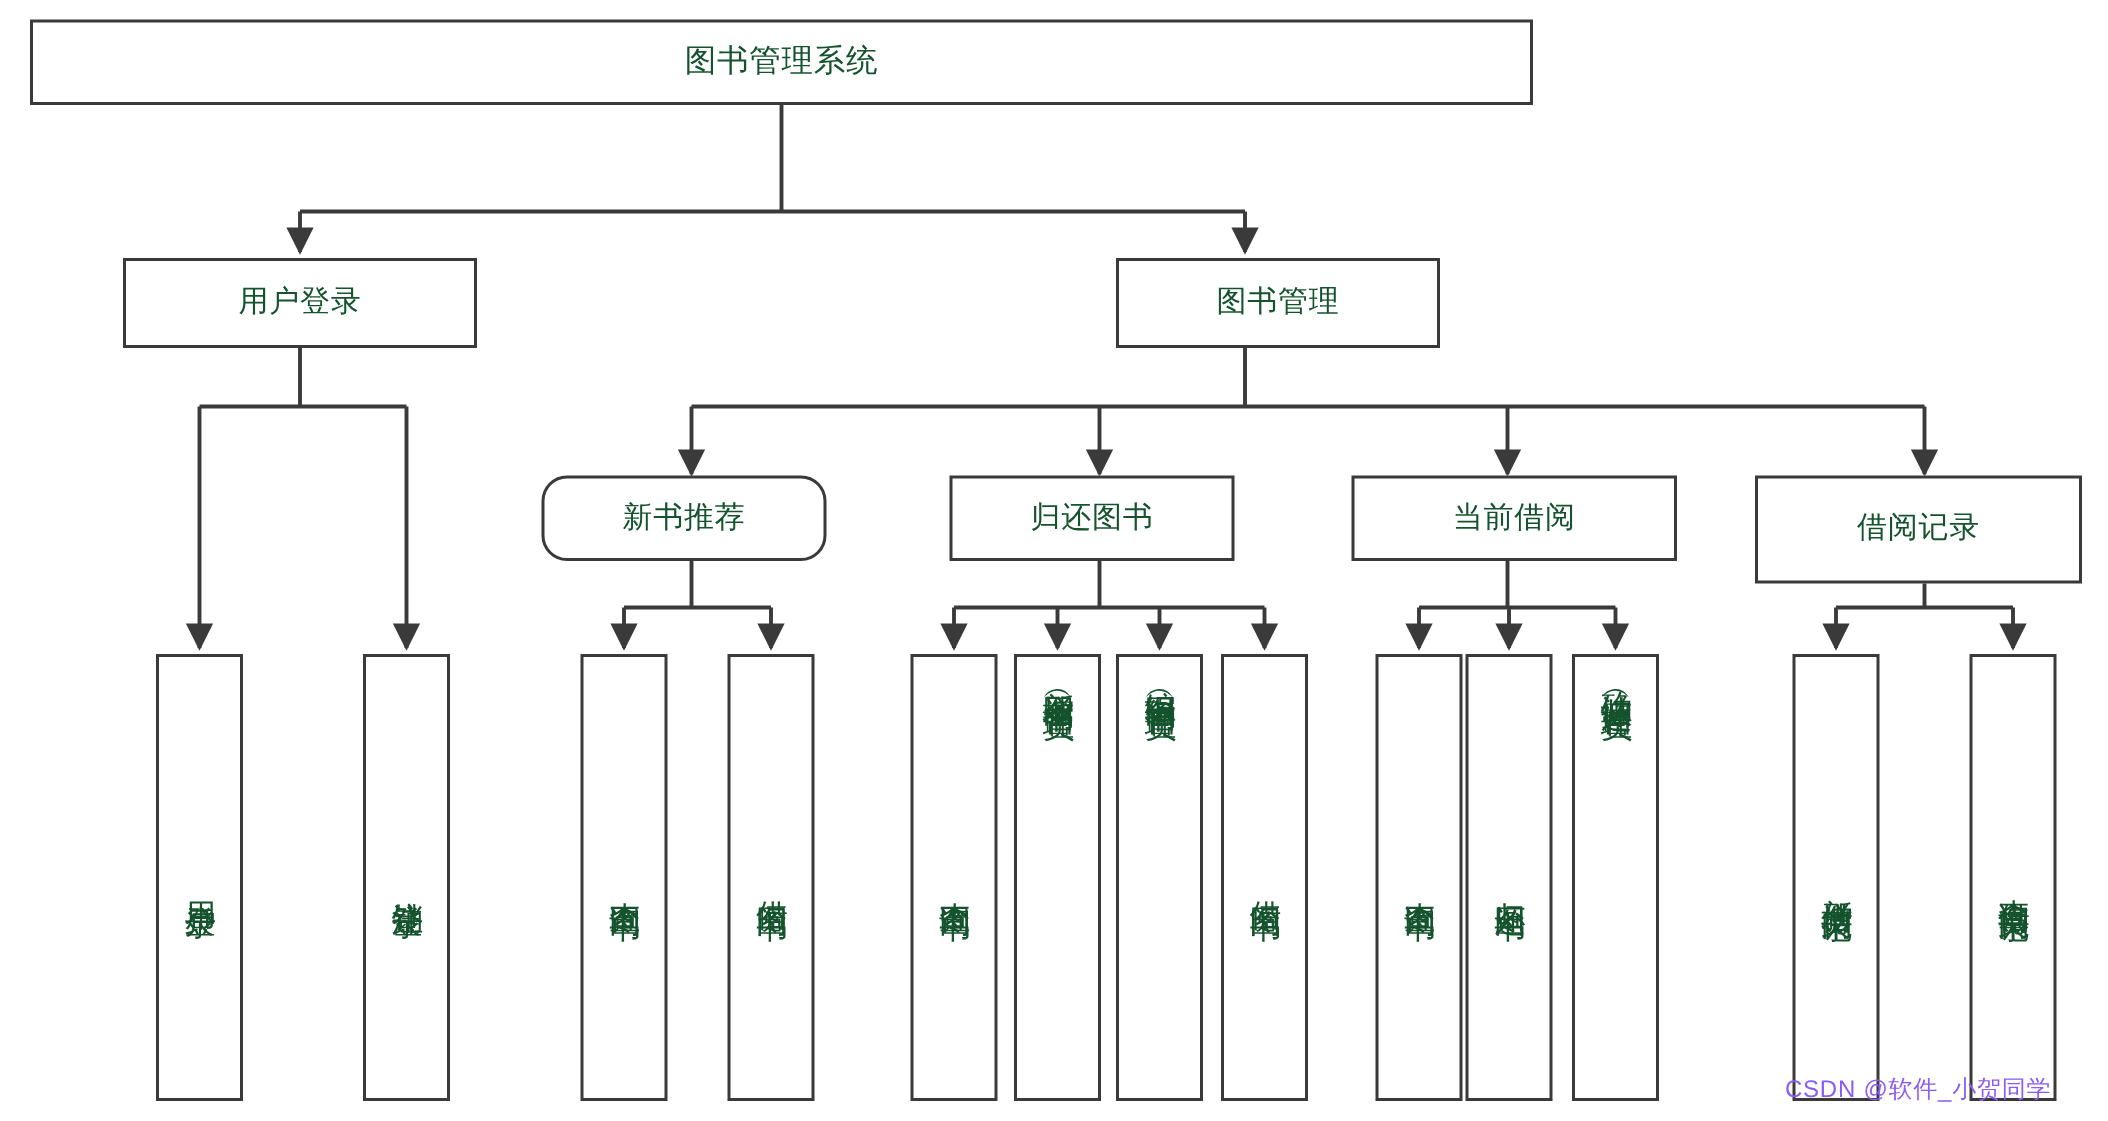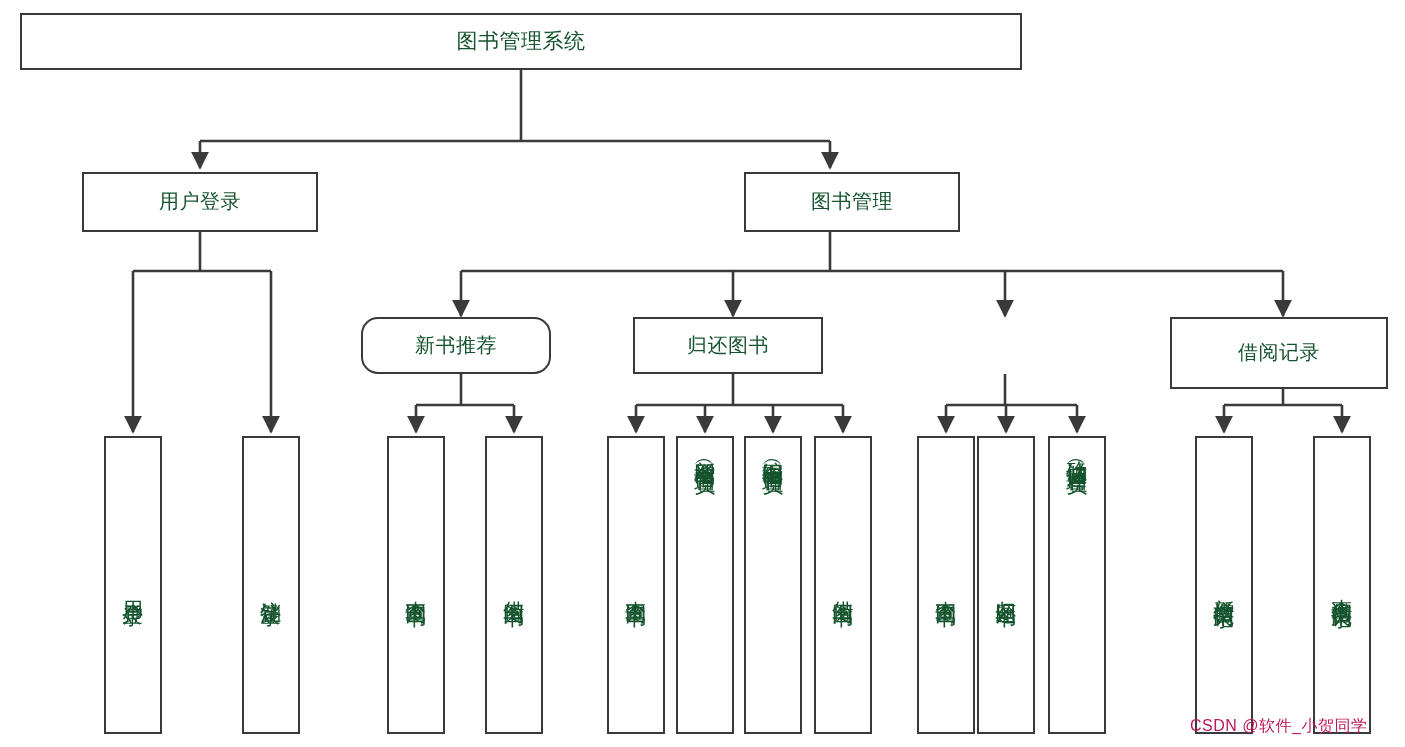--- a/index.html
+++ b/index.html
@@ -65,21 +65,21 @@
     letter-spacing: 2px;
     white-space: nowrap;
     margin: 0 auto;
   }
   .node.vert.center .label {
     margin-top: auto;
     margin-bottom: auto;
   }
   .watermark {
     position: absolute;
-    color: #be185d;
+    color: #8b5cf6;
     font-size: 16px;
     letter-spacing: 0.5px;
     white-space: nowrap;
     z-index: 3;
     font-family: "Liberation Sans", "DejaVu Sans", sans-serif;
   }
 </style>
 </head>
 <body>
 
@@ -148,20 +148,23 @@
   </div>
 
   <div class="node horiz" style="left:361px; top:317px; width:190px; height:57px;border-radius:17px;">
     <span class="label">新书推荐</span>
   </div>
 
   <div class="node horiz" style="left:633px; top:317px; width:190px; height:57px;">
     <span class="label">归还图书</span>
   </div>
 
+  <div class="node horiz" style="left:901px; top:317px; width:217px; height:57px;">
+    <span class="label">当前借阅</span>
+  </div>
 
   <div class="node horiz" style="left:1170px; top:317px; width:218px; height:72px;">
     <span class="label">借阅记录</span>
   </div>
 
   <div class="node vert center" style="left:104px; top:436px; width:58px; height:298px;">
     <span class="label">用户登录</span>
   </div>
 
   <div class="node vert center" style="left:242px; top:436px; width:58px; height:298px;">

